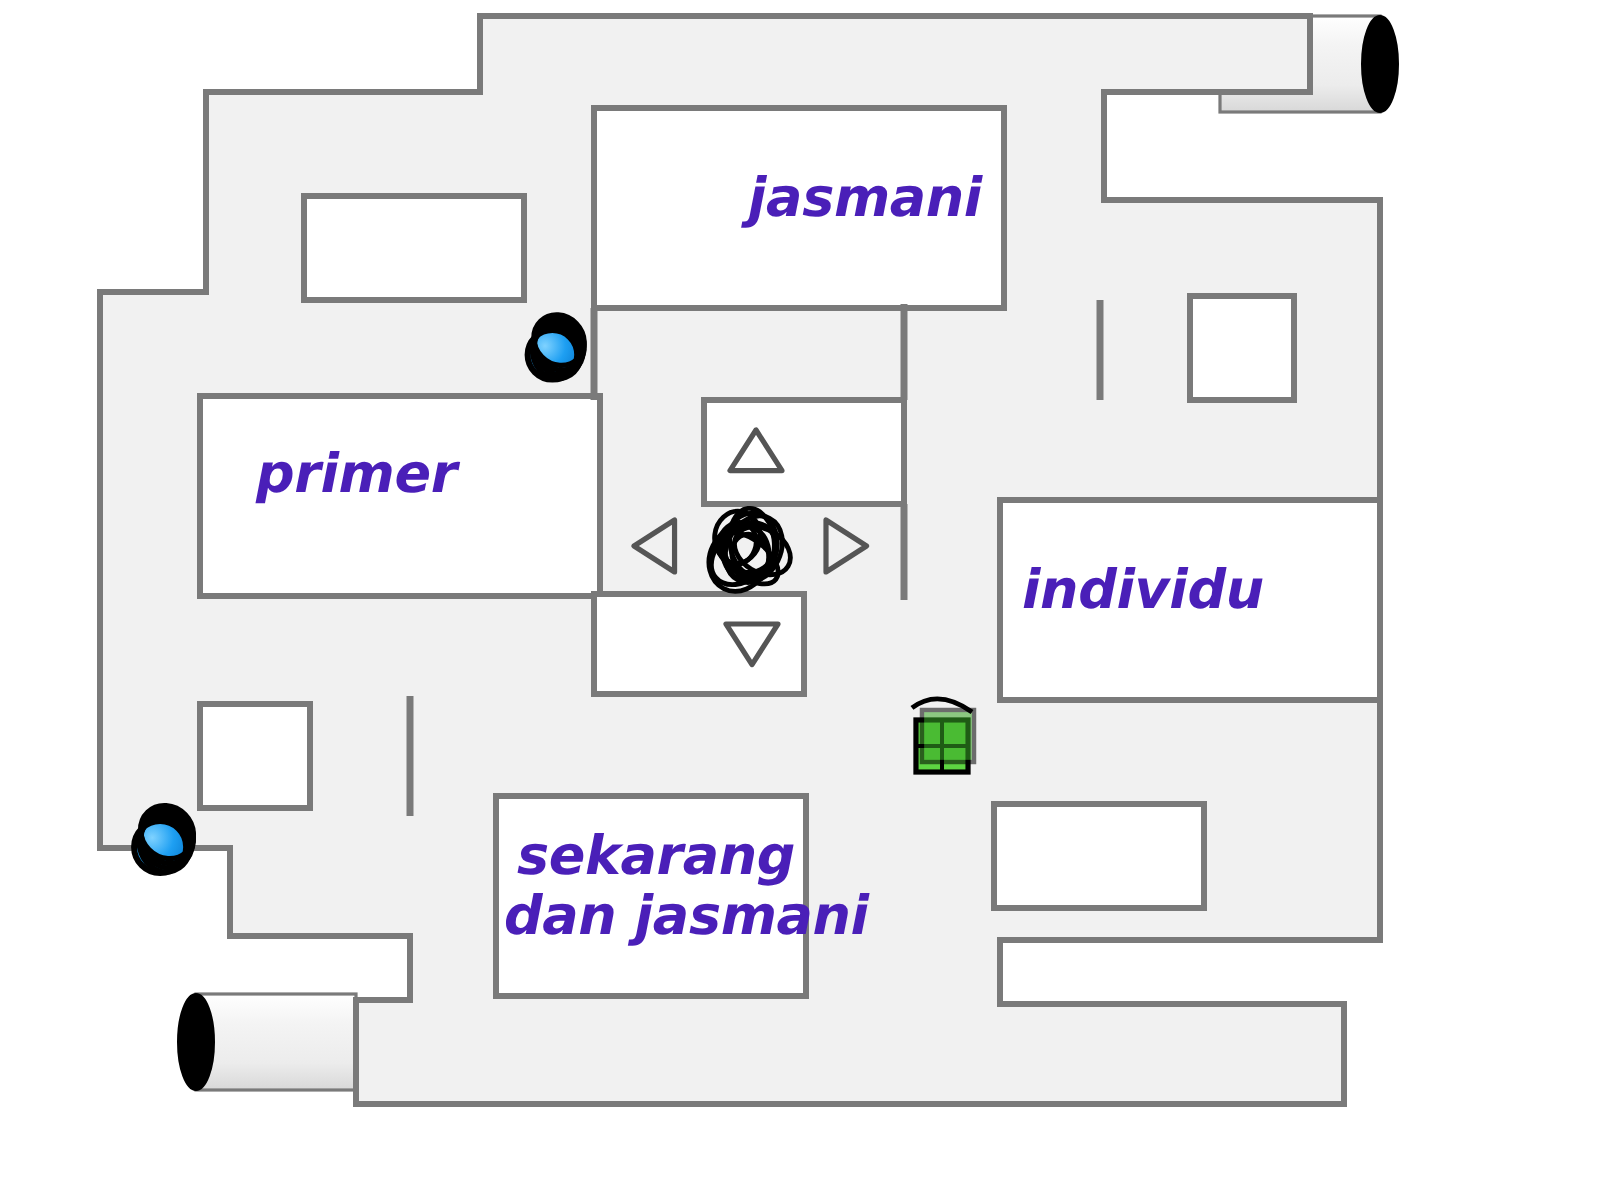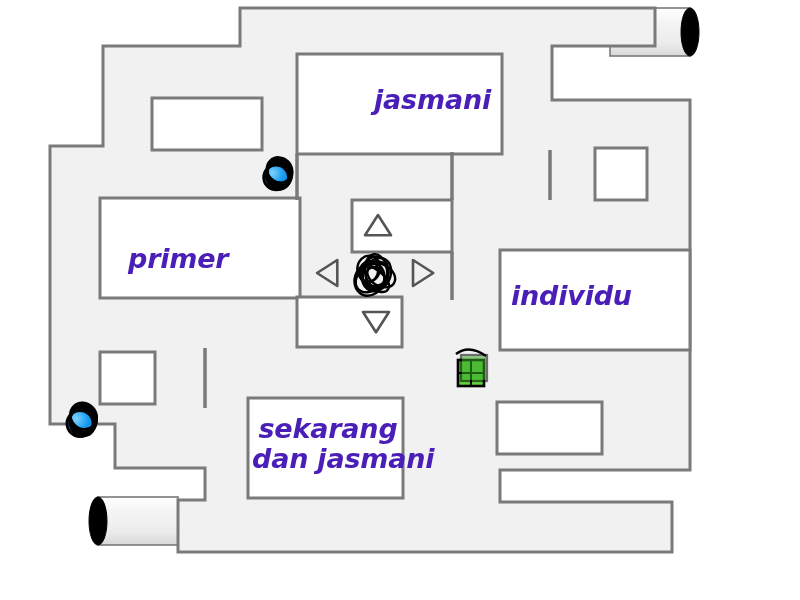--- a/index.html
+++ b/index.html
@@ -144,19 +144,19 @@
           <ellipse cx="368.6880049382716" cy="271.8215135802469" rx="10.769679012345678" ry="9.205206944444445" transform="rotate(290.3 368.6880049382716 271.8215135802469)" fill="none" stroke="#000000" stroke-width="2.4"></ellipse>
           <ellipse cx="375.16236296296296" cy="277.6655012345679" rx="10.774559413580247" ry="9.057818827160494" transform="rotate(70.9 375.16236296296296 277.6655012345679)" fill="none" stroke="#000000" stroke-width="2.4"></ellipse>
           <ellipse cx="376.9310913580247" cy="274.5923037037037" rx="13.335208333333332" ry="17.341421450617286" transform="rotate(27.0 376.9310913580247 274.5923037037037)" fill="none" stroke="#000000" stroke-width="2.4"></ellipse>
           <ellipse cx="375.9977456790123" cy="270.98414320987655" rx="11.058403549382716" ry="16.880125925925928" transform="rotate(173.1 375.9977456790123 270.98414320987655)" fill="none" stroke="#000000" stroke-width="2.4"></ellipse>
         </g>
       </g>
   </svg>
 
   <div id="labels-layer">
       <div class="maze-label" style="left: 374px; top: 85px; width: 115px; text-align: center; color: rgb(74, 31, 184);">jasmani</div>
-      <div class="maze-label" style="left: 128px; top: 244px; width: 100px; text-align: center; color: rgb(74, 31, 184);">primer</div>
+      <div class="maze-label" style="left: 128px; top: 223px; width: 100px; text-align: center; color: rgb(74, 31, 184);">primer</div>
       <div class="maze-label" style="left: 511px; top: 281px; width: 118px; color: rgb(74, 31, 184);">individu</div>
       <div class="maze-label" style="left: 252px; top: 414px; width: 152px; text-align: center; color: rgb(74, 31, 184);">sekarang
 dan jasmani</div>
     </div>
 
 </div>
 
 </body></html>

